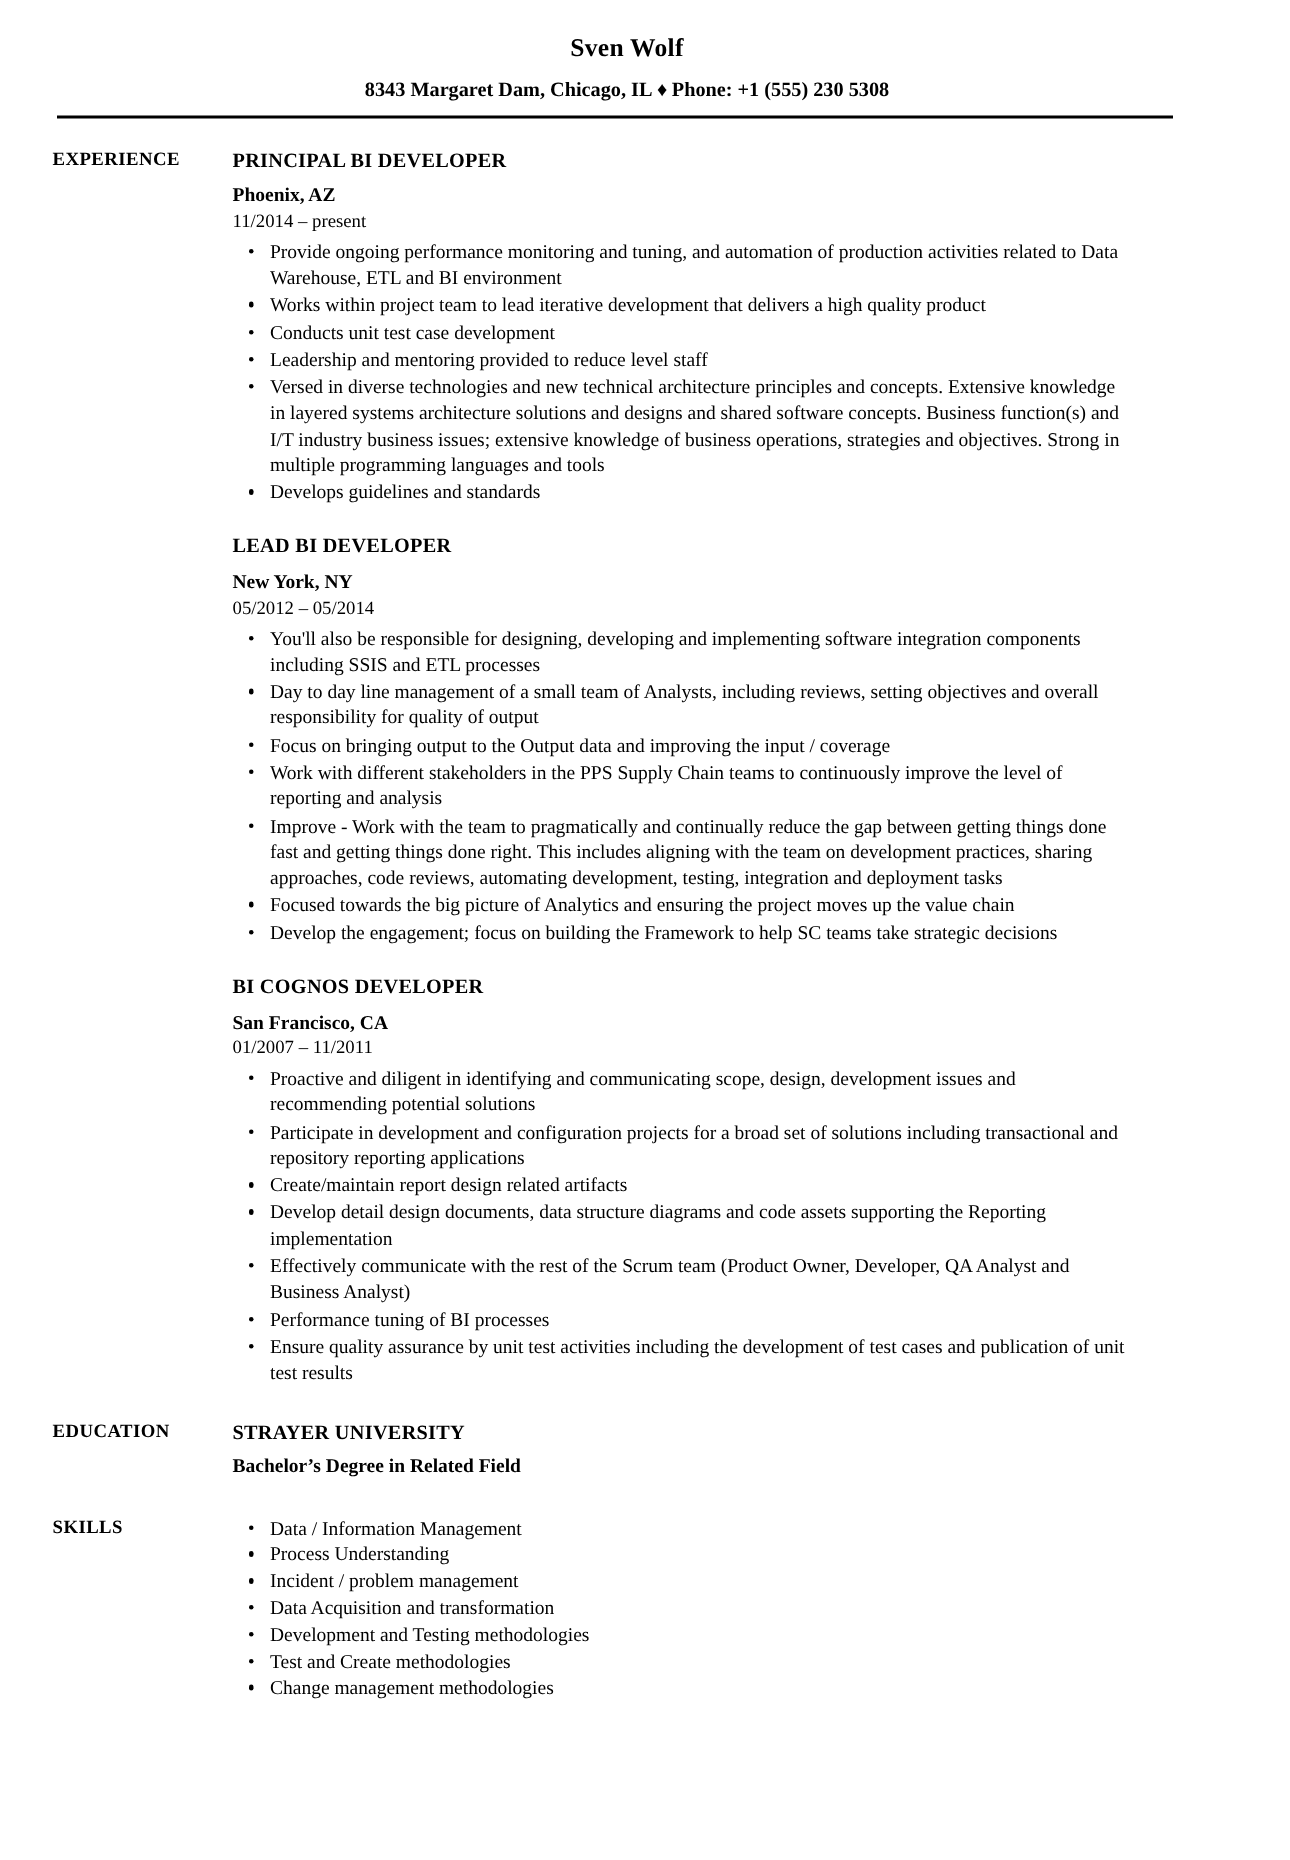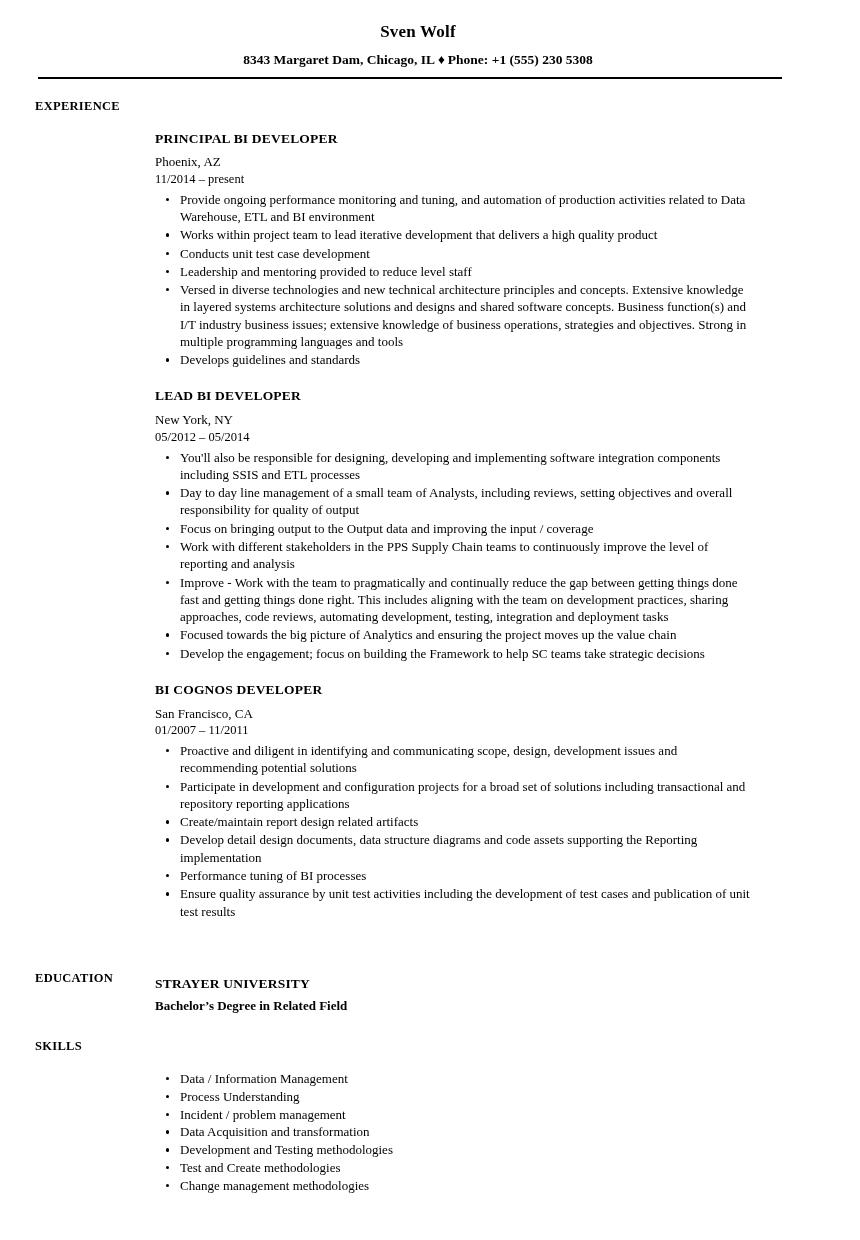--- a/index.html
+++ b/index.html
@@ -65,39 +65,38 @@
     padding-left: 35px;
     padding-right: 22px;
     font-size: 12.5px;
     font-weight: bold;
     letter-spacing: 0.3px;
   }
   .col-content {
     flex: 1;
     padding-right: 82px;
     box-sizing: border-box;
-    margin-top: 32px;
   }
 
   .section-experience { margin-top: 20px; }
-  .section-education  { margin-top: 24px; align-items: center; }
+  .section-education  { margin-top: 24px; }
   .section-skills     { margin-top: 24px; }
 
   
   .job { margin-bottom: 20px; }
   .job:last-child { margin-bottom: 0; }
   .job-title {
     font-size: 13.5px;
     font-weight: bold;
     letter-spacing: 0.2px;
     line-height: 1.25;
   }
   .job-location {
     font-size: 13px;
-    font-weight: normal;
+    font-weight: bold;
     margin-top: 7px;
     line-height: 1.2;
   }
   .job-dates {
     font-size: 12.5px;
     font-weight: normal;
     margin-top: 2px;
     line-height: 1.25;
   }
 
@@ -212,20 +211,21 @@
 
       <div class="job">
         <div class="job-title">BI COGNOS DEVELOPER</div>
         <div class="job-location">San Francisco, CA</div>
         <div class="job-dates">01/2007 – 11/2011</div>
         <ul class="bullets">
           <li>Proactive and diligent in identifying and communicating scope, design, development issues and recommending potential solutions</li>
           <li>Participate in development and configuration projects for a broad set of solutions including transactional and repository reporting applications</li>
           <li>Create/maintain report design related artifacts</li>
           <li>Develop detail design documents, data structure diagrams and code assets supporting the Reporting implementation</li>
+          <li>Effectively communicate with the rest of the Scrum team (Product Owner, Developer, QA Analyst and Business Analyst)</li>
           <li>Performance tuning of BI processes</li>
           <li>Ensure quality assurance by unit test activities including the development of test cases and publication of unit test results</li>
         </ul>
       </div>
 
     </div>
   </div>
 
   <div class="section section-education">
     <div class="col-label">EDUCATION</div>

